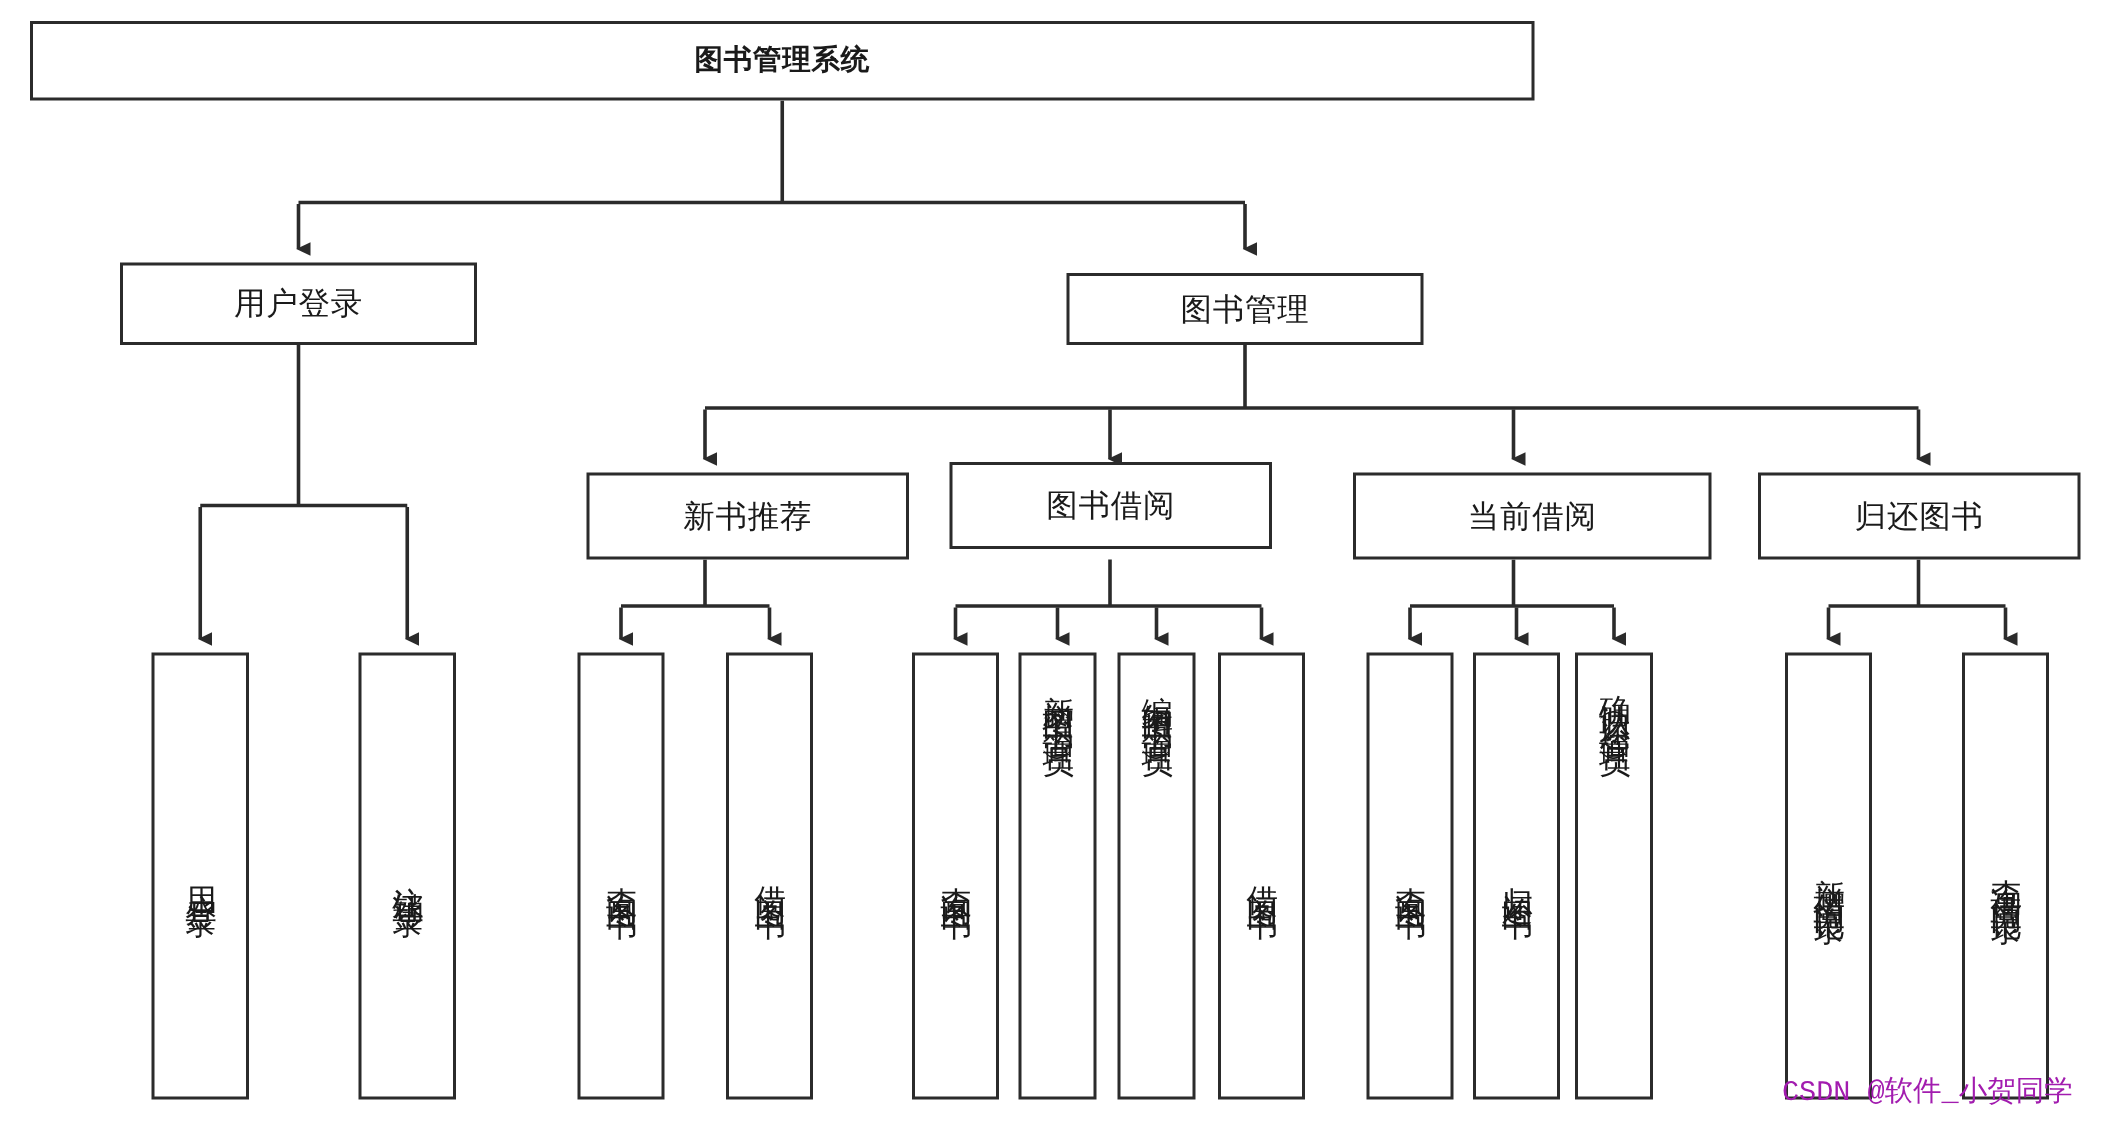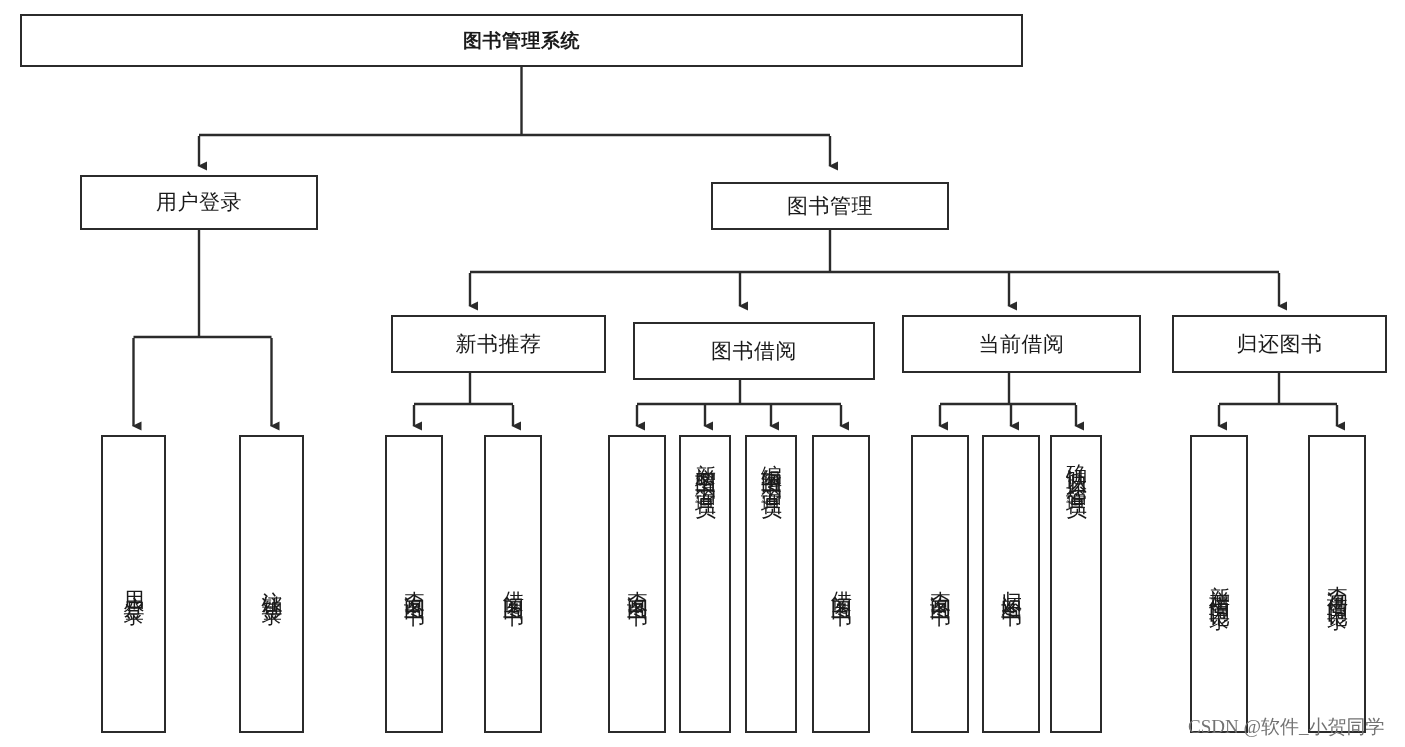--- a/index.html
+++ b/index.html
@@ -62,24 +62,24 @@
     line-height: 1;
     letter-spacing: 5px;
     white-space: nowrap;
   }
   .node.vert.midtext {
     align-items: center;
     padding-top: 0;
   }
   .watermark {
     position: absolute;
-    color: #737373;
+    color: #a21caf;
     font-size: 19px;
     white-space: nowrap;
-    font-family: Liberation Serif, serif;
+    font-family: Liberation Mono, monospace;
   }
 </style>
 </head>
 <body>
 
 <div id="canvas">
 
   <svg class="edges" viewBox="0 0 1405 747">
     <defs>
       <marker id="arrowhead" markerWidth="10" markerHeight="10" refX="5" refY="8" orient="auto" markerUnits="userSpaceOnUse">
@@ -137,21 +137,21 @@
   <div class="node horiz" style="left:80px; top:175px; width:238px; height:55px;">
     <span class="label">用户登录</span>
   </div>
   <div class="node horiz" style="left:711px; top:182px; width:238px; height:48px;">
     <span class="label">图书管理</span>
   </div>
 
   <div class="node horiz" style="left:358px; top:315px; width:215px; height:58px;margin-left:33px;">
     <span class="label">新书推荐</span>
   </div>
-  <div class="node horiz" style="left:633px; top:322px; width:242px; height:58px;">
+  <div class="node horiz" style="left:633px; top:308px; width:215px; height:58px;">
     <span class="label">图书借阅</span>
   </div>
   <div class="node horiz" style="left:902px; top:315px; width:239px; height:58px;">
     <span class="label">当前借阅</span>
   </div>
   <div class="node horiz" style="left:1172px; top:315px; width:215px; height:58px;">
     <span class="label">归还图书</span>
   </div>
 
   <div class="node vert midtext" style="left:101px; top:435px; width:65px; height:298px;">

